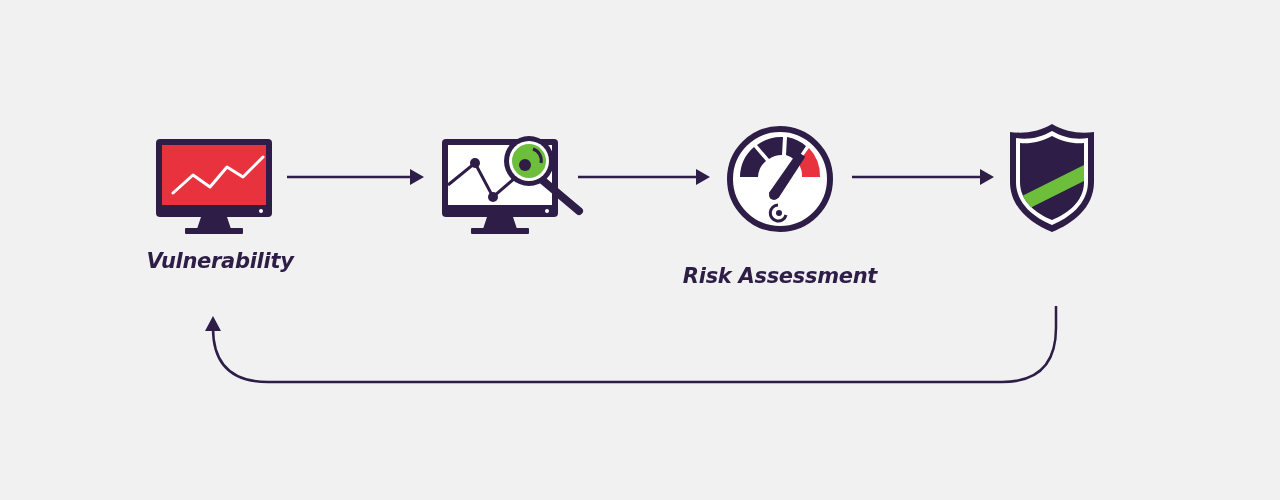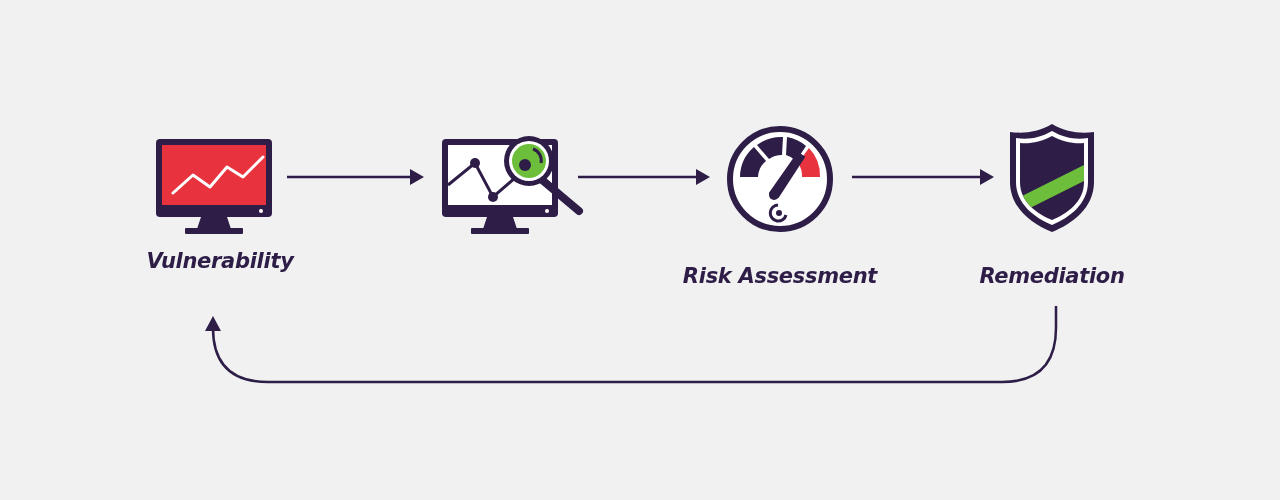--- a/index.html
+++ b/index.html
@@ -97,15 +97,14 @@
       <path d="M 46 9 C 58 16 70 18 82 16 L 82 60 C 82 82 63 96 46 103 C 29 96 10 82 10 60 L 10 16 C 22 18 34 16 46 9 Z" fill="#ffffff"></path>
       <clipPath id="shieldInner">
         <path d="M 46 14 C 57 20 68 22 78 21 L 78 60 C 78 80 61 92 46 98 C 31 92 14 80 14 60 L 14 21 C 24 22 35 20 46 14 Z"></path>
       </clipPath>
       <g clip-path="url(#shieldInner)">
         <rect x="0" y="0" width="92" height="112" fill="#2d1d47"></rect>
         <polygon points="0,82 92,36 92,52 0,98" fill="#6cbe3b"></polygon>
       </g>
     </svg>
   </div>
-  <div class="label" style="left:952px; top:260px; width:200px;">Remediation</div>
 
 </div>
 
 </body></html>

